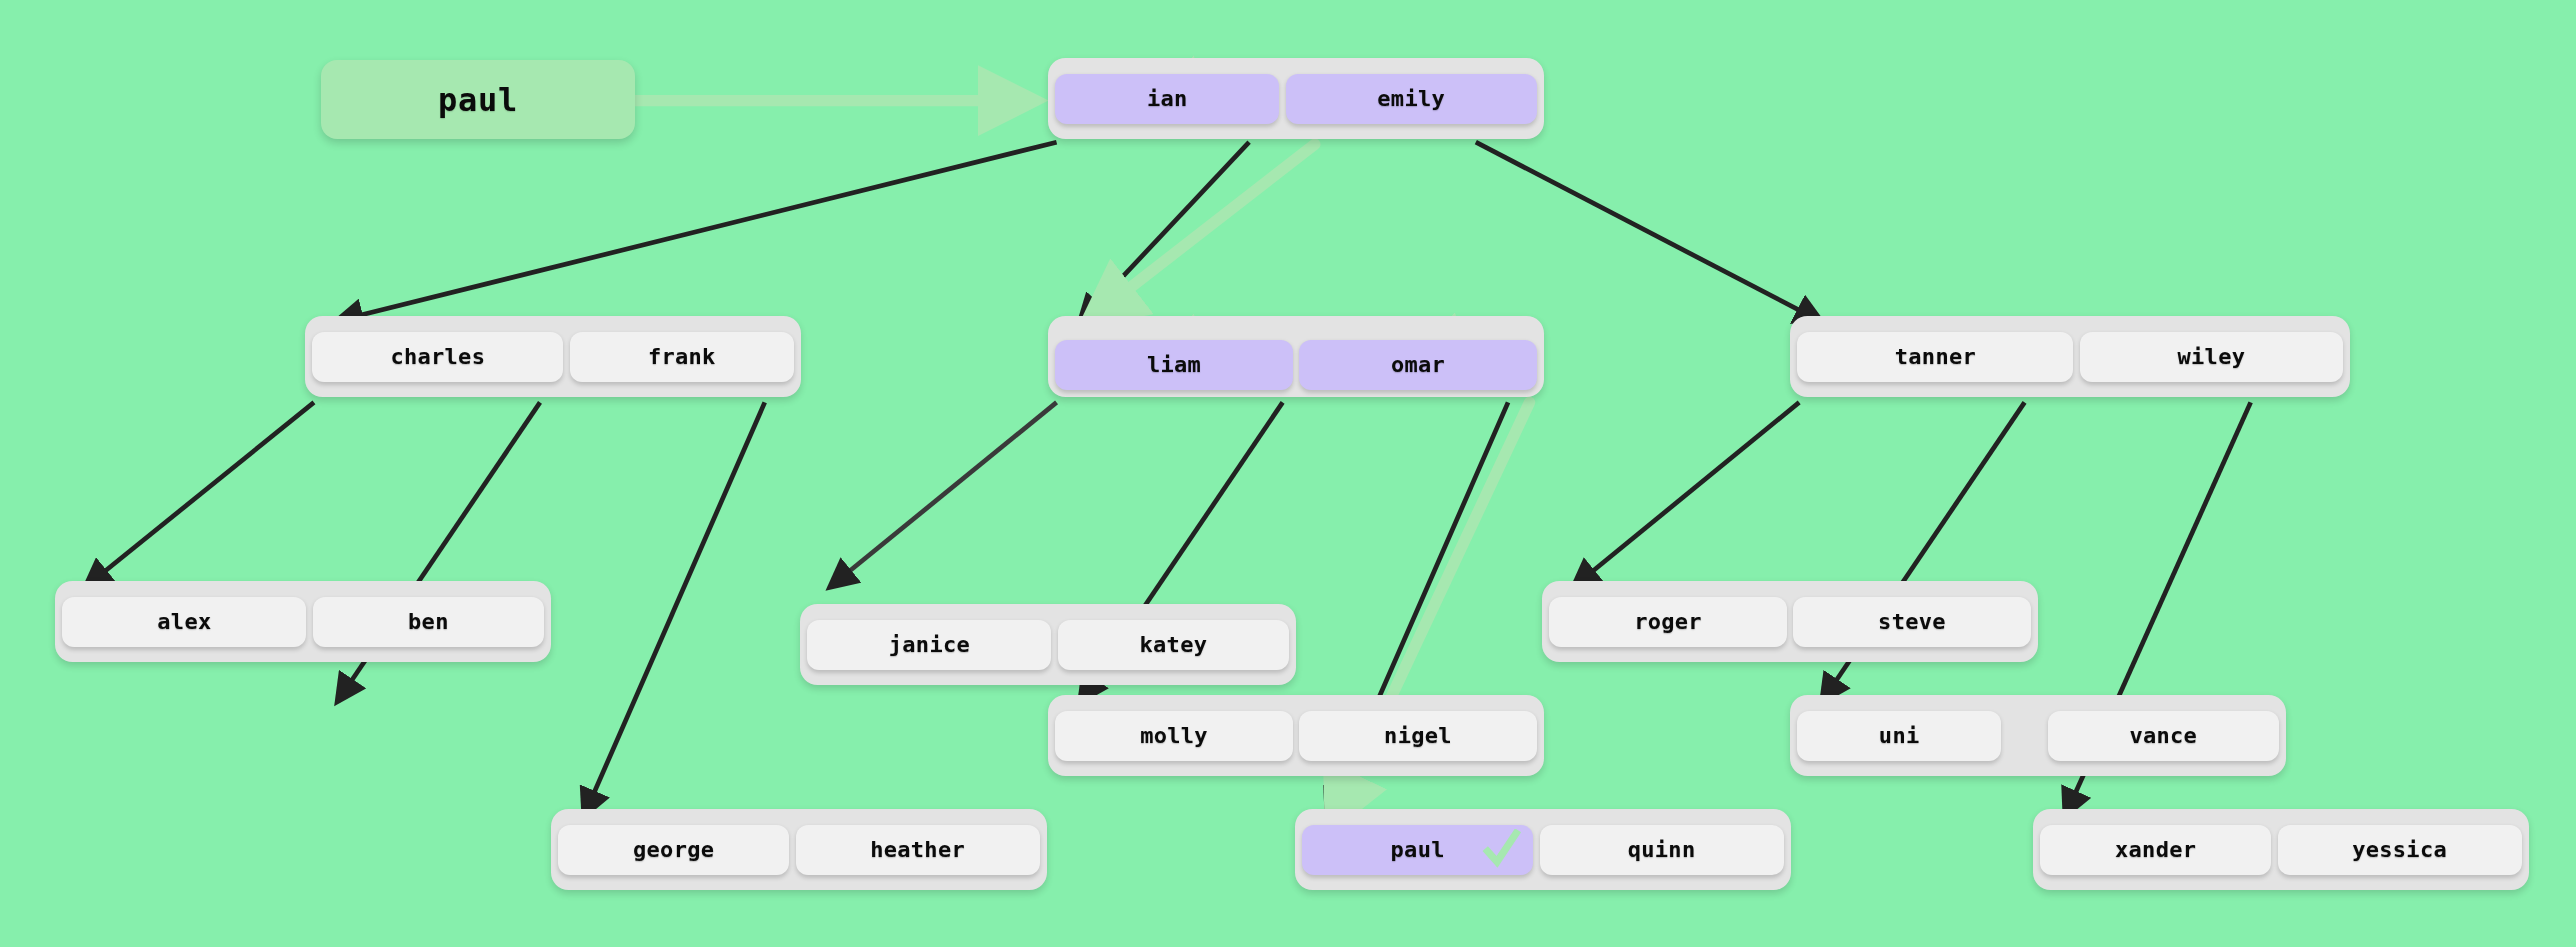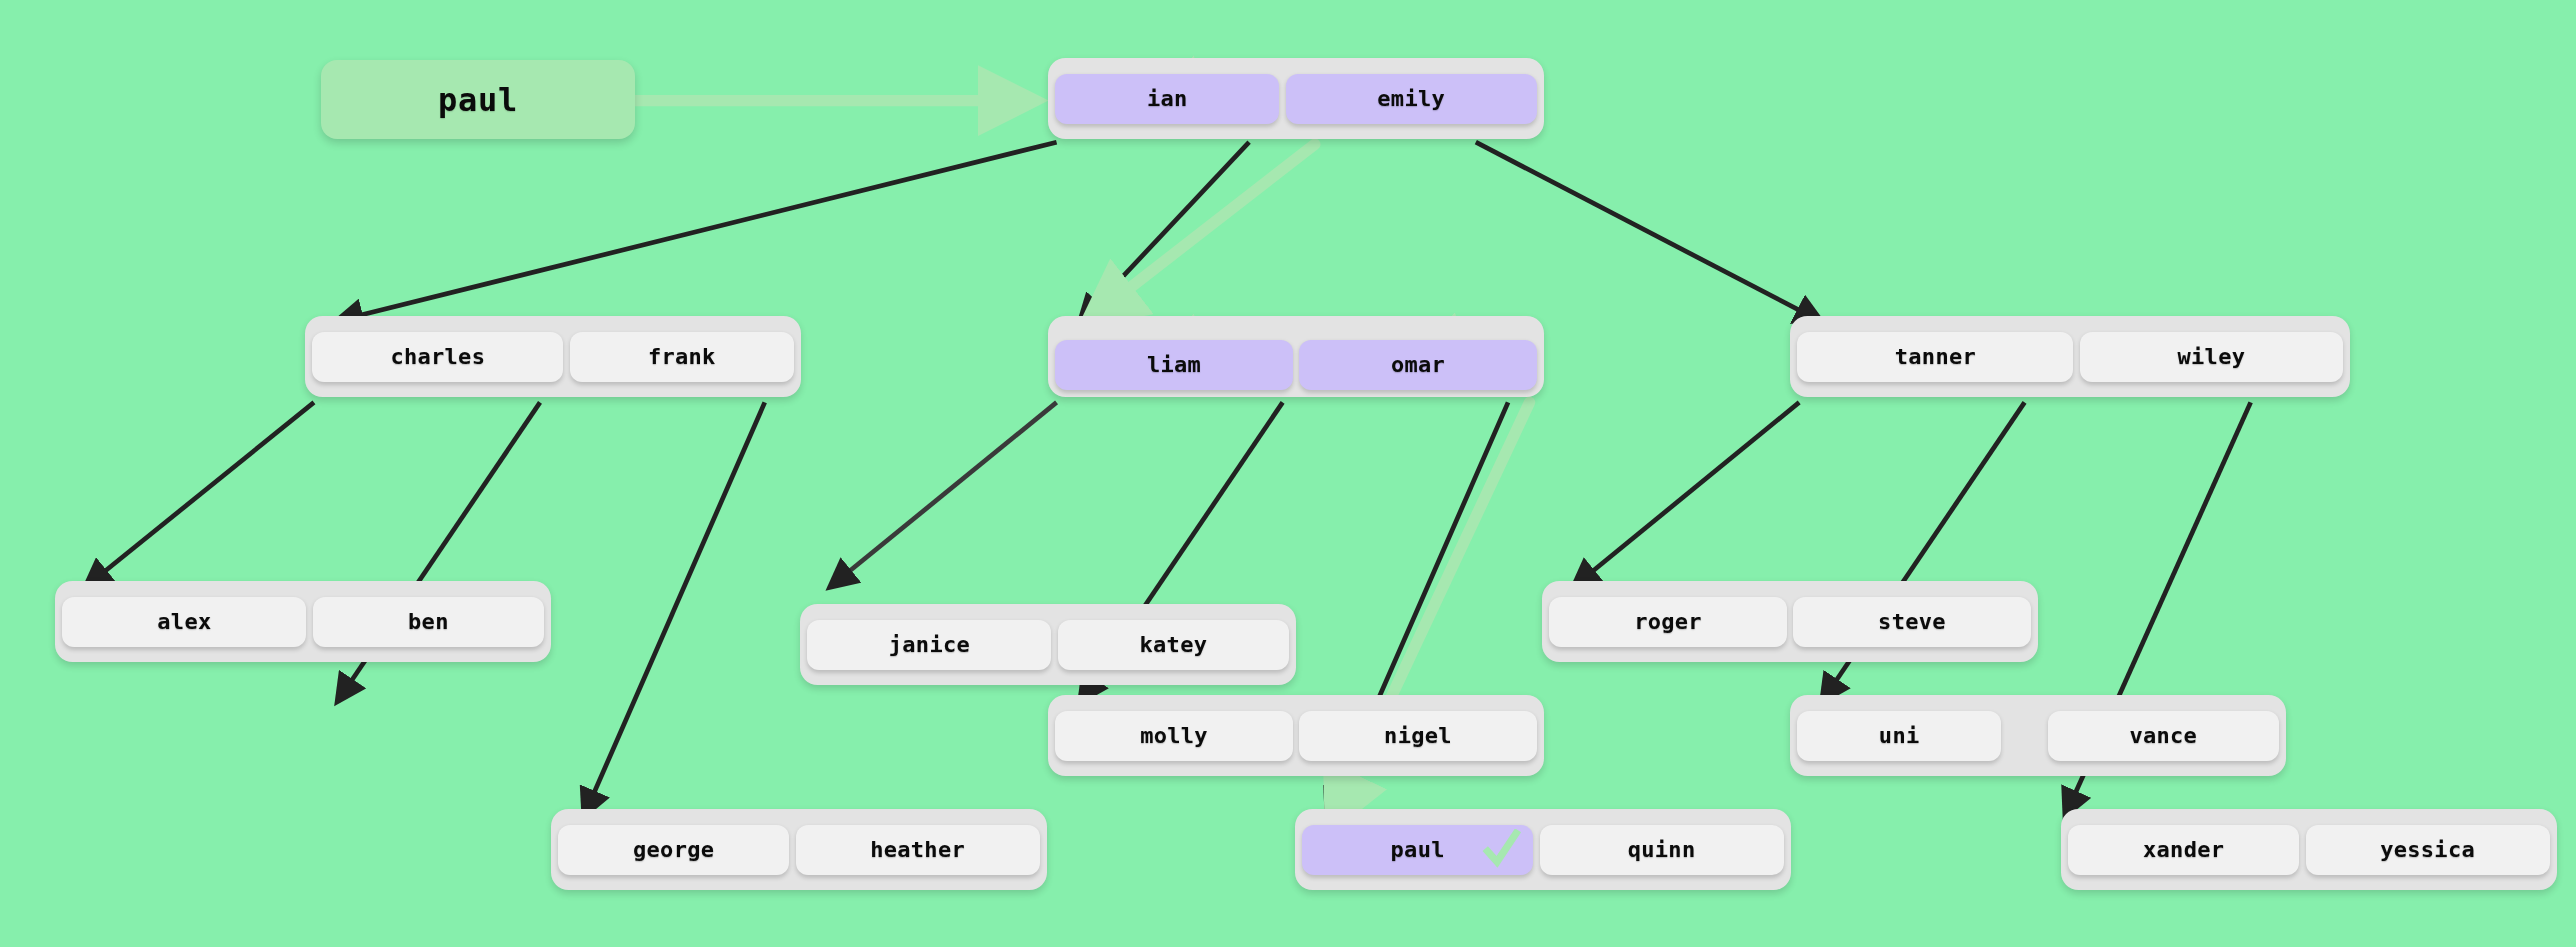--- a/index.html
+++ b/index.html
@@ -219,21 +219,21 @@
       <span>paul</span>
       <svg class="check" viewBox="0 0 64 64">
         <path d="M8,30 L26,50 L58,2" fill="none" stroke="#a6e8b0" stroke-width="11" stroke-linecap="butt" stroke-linejoin="miter"></path>
       </svg>
     </div>
     <div class="cell">
       <span>quinn</span>
     </div>
   </div>
 
-  <div class="node" style="left:2033px;top:809px;width:496px;height:81px;margin-left:28px;">
+  <div class="node" style="left:2033px;top:809px;width:496px;height:81px;">
     <div class="cell">
       <span>xander</span>
     </div>
     <div class="cell">
       <span>yessica</span>
     </div>
   </div>
 
 </div>
 

